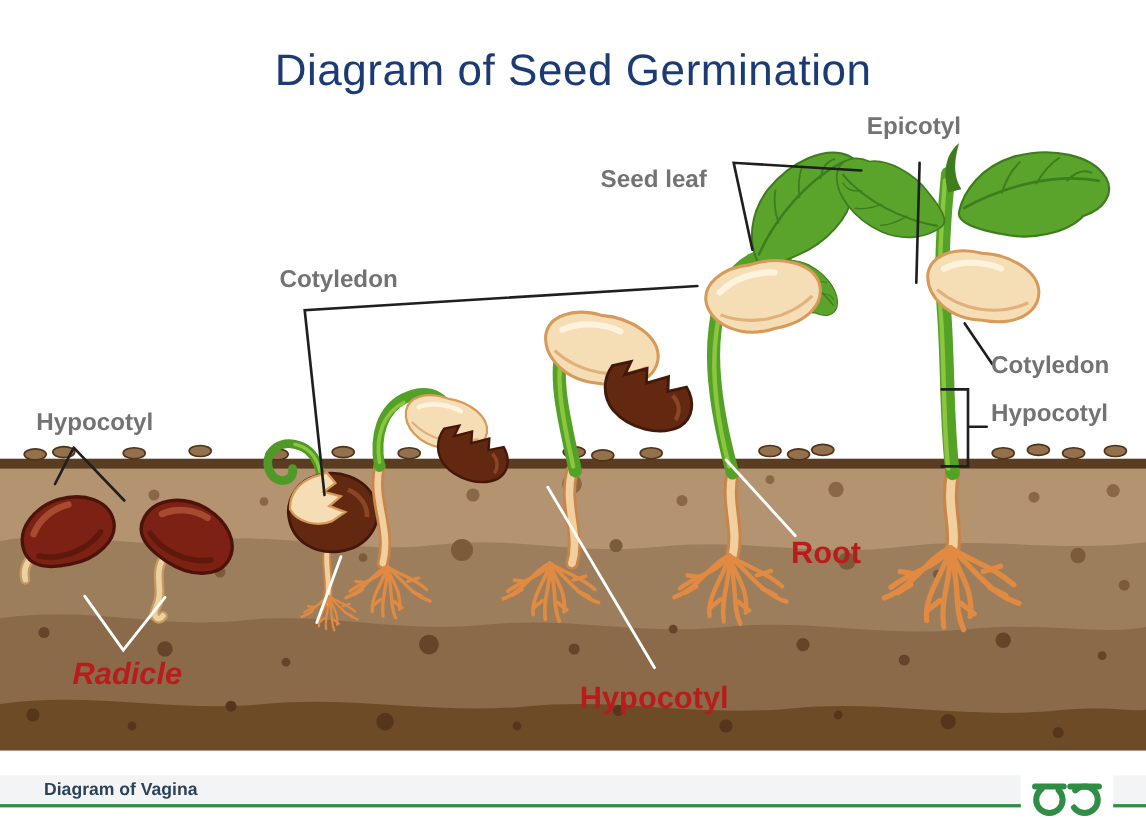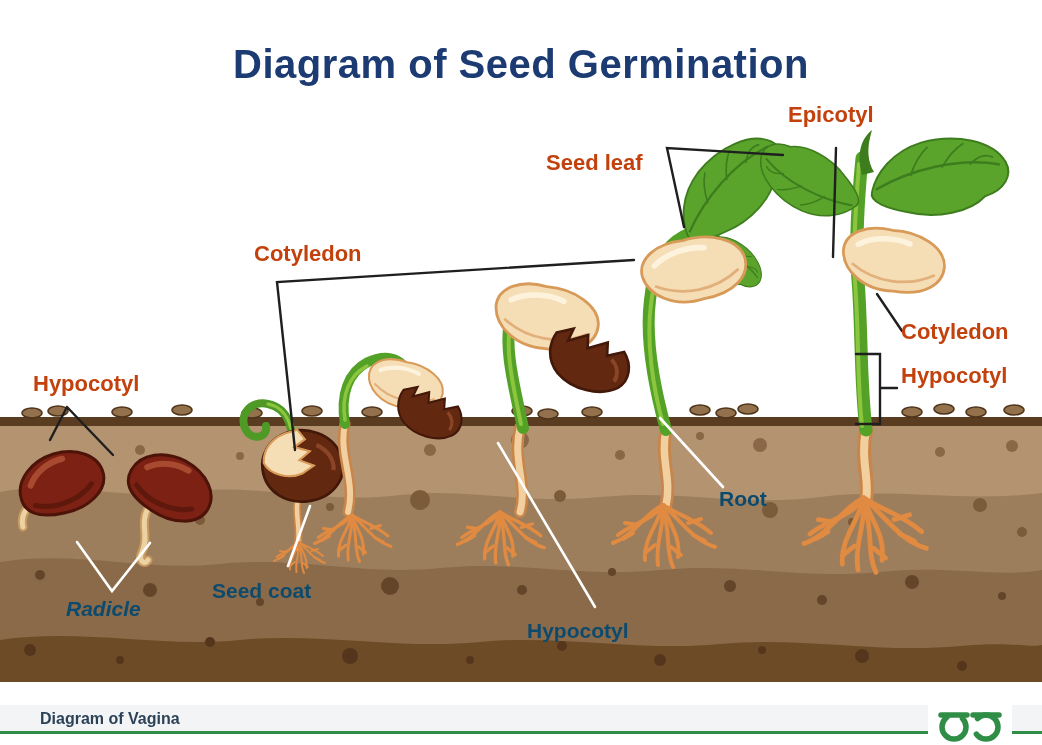--- a/index.html
+++ b/index.html
@@ -1,23 +1,23 @@
 <!DOCTYPE html>
 <html><head>
 <meta charset="utf-8">
 <style>
   html,body{margin:0;padding:0;background:#ffffff;}
   .page{position:relative;width:1042px;height:745px;background:#ffffff;overflow:hidden;
         font-family:"Liberation Sans",sans-serif;}
   .title{position:absolute;top:42px;left:0;width:1042px;text-align:center;
-         font-size:40px;font-weight:700;letter-spacing:.5px;color:#1c3b72;}
+         font-size:40px;font-weight:400;letter-spacing:.5px;color:#1c3b72;}
   .scene{position:absolute;top:0;left:0;width:1042px;height:745px;}
   .lbl{position:absolute;font-weight:700;white-space:nowrap;}
-  .lbl.dark{color:#c2410c;font-size:22px;}
-  .lbl.light{color:#0c4a6e;font-size:21px;}
+  .lbl.dark{color:#737373;font-size:22px;}
+  .lbl.light{color:#b91c1c;font-size:28px;}
   .lbl-epicotyl{left:788px;top:102px;}
   .lbl-first-leaf{left:546px;top:150px;}
   .lbl-cotyledon-left{left:254px;top:241px;}
   .lbl-hypocotyl-left{left:33px;top:371px;}
   .lbl-cotyledon-right{left:901px;top:319px;}
   .lbl-hypocotyl-right{left:901px;top:363px;}
   .lbl-radicle{left:66px;top:597px;font-size:28px;font-style:italic;}
   .lbl-seed-coat{left:212px;top:579px;}
   .lbl-hypocotyl-bottom{left:527px;top:619px;font-size:28px;}
   .lbl-root{left:719px;top:487px;}
@@ -233,21 +233,20 @@
     </g>
   </svg>
 
   <div class="lbl dark lbl-epicotyl">Epicotyl</div>
   <div class="lbl dark lbl-first-leaf">Seed leaf</div>
   <div class="lbl dark lbl-cotyledon-left">Cotyledon</div>
   <div class="lbl dark lbl-hypocotyl-left">Hypocotyl</div>
   <div class="lbl dark lbl-cotyledon-right">Cotyledon</div>
   <div class="lbl dark lbl-hypocotyl-right">Hypocotyl</div>
   <div class="lbl light lbl-radicle">Radicle</div>
-  <div class="lbl light lbl-seed-coat">Seed coat</div>
   <div class="lbl light lbl-hypocotyl-bottom">Hypocotyl</div>
   <div class="lbl light lbl-root">Root</div>
 
   <div class="footer"></div>
   <div class="footer-rule"></div>
   <div class="footer-caption">Diagram of Vagina</div>
   <div class="logo-box">
     <svg width="72" height="44" viewBox="0 0 72 44">
       <g stroke="#2f8d46" stroke-width="5.5" fill="none" stroke-linecap="round">
         <path d="M7,14 H33"></path>

